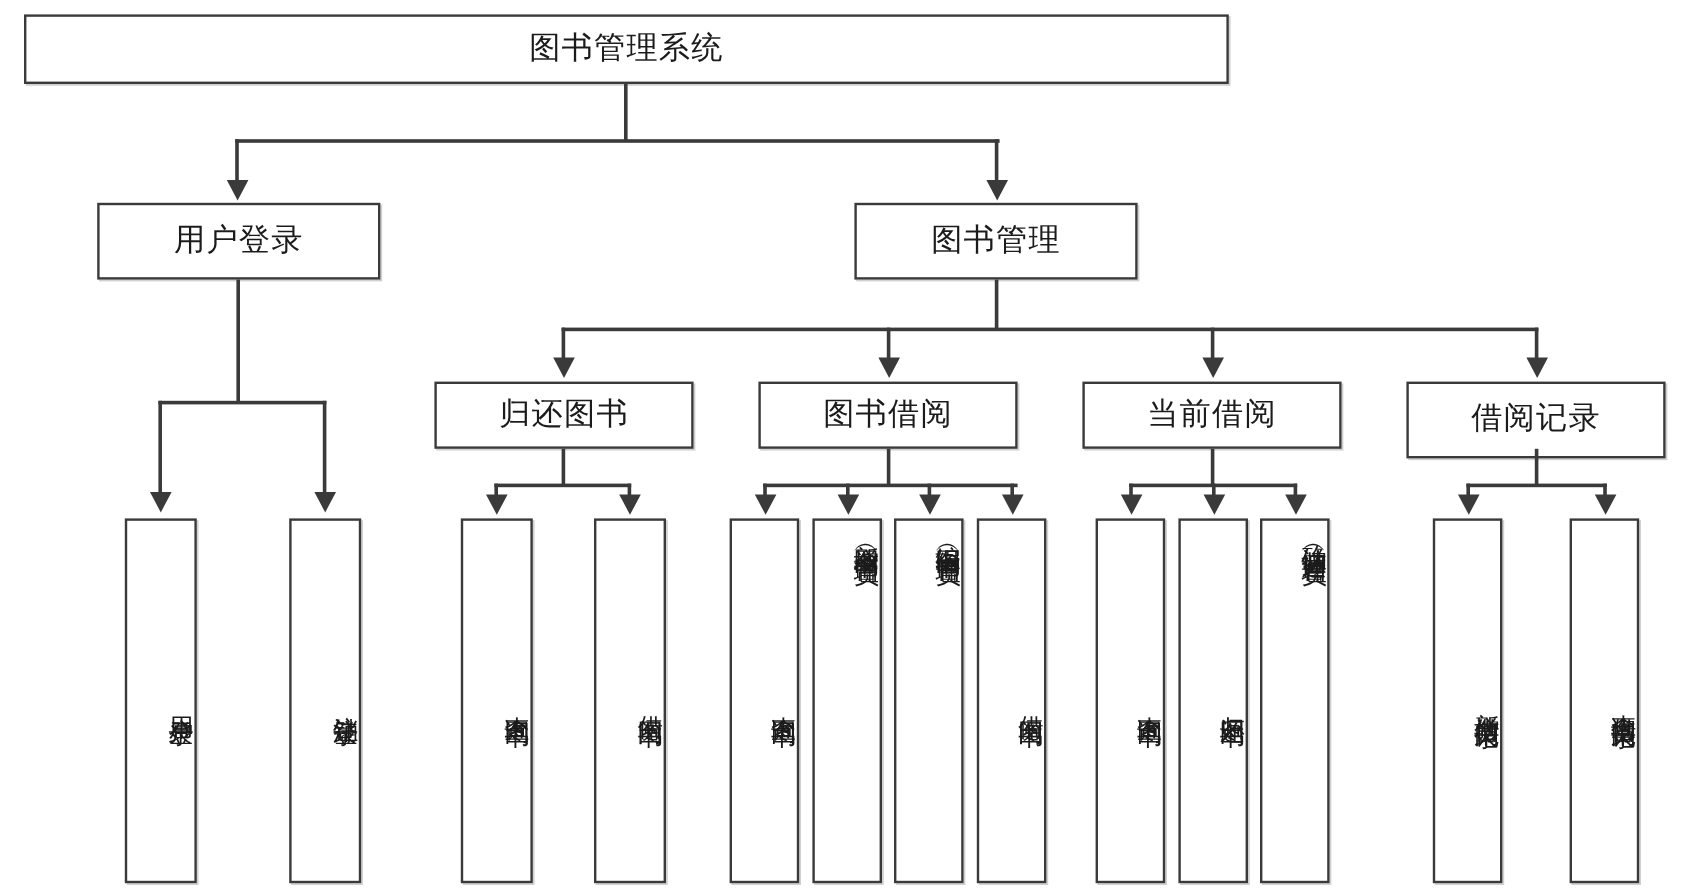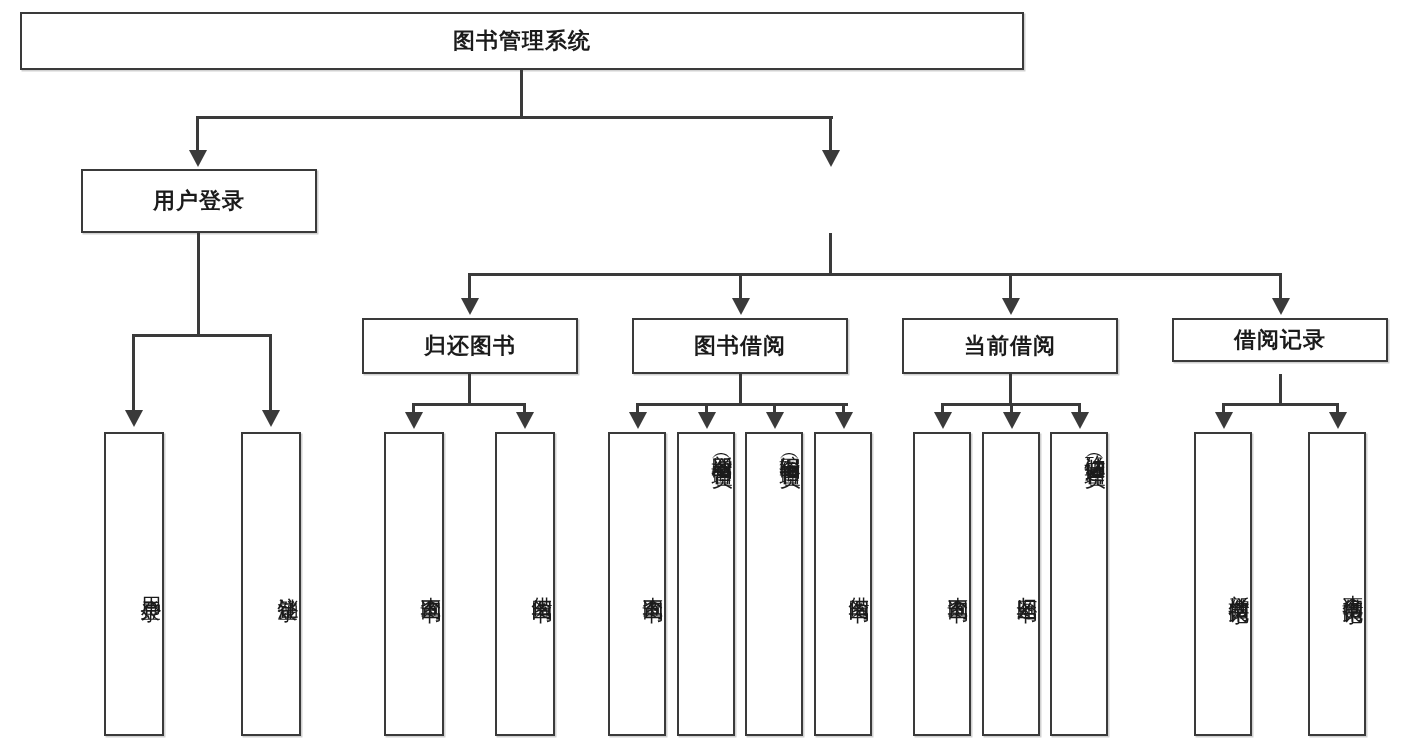--- a/index.html
+++ b/index.html
@@ -24,23 +24,22 @@
     background: #ffffff;
     border: 2.5px solid #3a3a3a;
     box-shadow: 1.5px 1.5px 0 rgba(0,0,0,0.18);
     display: flex;
     align-items: center;
     justify-content: center;
     color: #1b1b1b;
     line-height: 1.12;
   }
   .node.h {
-    font-size: 22px;
+    font-size: 26px;
     letter-spacing: 1px;
-    font-weight: bold;
   }
   .node.v {
     writing-mode: vertical-rl;
     text-orientation: upright;
     font-size: 21px;
     letter-spacing: 2px;
     padding: 4px 0;
     align-items: flex-start;
     justify-content: flex-start;
   }
@@ -93,20 +92,23 @@
   <div class="ln h" style="left:196px; top:116px; width:637px; height:3px;"></div>
 
   <div class="ln v" style="left:196px; top:116px; width:3px; height:36px;"></div>
   <div class="arrow" style="left:189px; top:150px;"></div>
   <div class="ln v" style="left:829px; top:116px; width:3px; height:36px;"></div>
   <div class="arrow" style="left:822px; top:150px;"></div>
 
   <div class="node h" style="left:81px; top:169px; width:236px; height:64px;">
     <span>用户登录</span>
   </div>
+  <div class="node h" style="left:712px; top:169px; width:236px; height:64px;">
+    <span>图书管理</span>
+  </div>
 
   <div class="ln v" style="left:197px; top:233px; width:3px; height:103px;"></div>
   <div class="ln h" style="left:132px; top:334px; width:140px; height:3px;"></div>
   <div class="ln v" style="left:132px; top:334px; width:3px; height:78px;"></div>
   <div class="arrow" style="left:125px; top:410px;"></div>
   <div class="ln v" style="left:269px; top:334px; width:3px; height:78px;"></div>
   <div class="arrow" style="left:262px; top:410px;"></div>
 
   <div class="ln v" style="left:829px; top:233px; width:3px; height:42px;"></div>
   <div class="ln h" style="left:468px; top:273px; width:814px; height:3px;"></div>
@@ -125,21 +127,21 @@
 
   <div class="node h" style="left:362px; top:318px; width:216px; height:56px;">
     <span>归还图书</span>
   </div>
   <div class="node h" style="left:632px; top:318px; width:216px; height:56px;">
     <span>图书借阅</span>
   </div>
   <div class="node h" style="left:902px; top:318px; width:216px; height:56px;">
     <span>当前借阅</span>
   </div>
-  <div class="node h" style="left:1172px; top:318px; width:216px; height:44px;text-align:center;">
+  <div class="node h" style="left:1172px; top:318px; width:216px; height:64px;text-align:center;">
     <span>借阅记录</span>
   </div>
 
   <div class="ln v" style="left:468px; top:374px; width:3px; height:31px;"></div>
   <div class="ln h" style="left:412px; top:403px; width:114px; height:3px;"></div>
   <div class="ln v" style="left:412px; top:403px; width:3px; height:12px;"></div>
   <div class="arrow" style="left:405px; top:412px;"></div>
   <div class="ln v" style="left:523px; top:403px; width:3px; height:12px;"></div>
   <div class="arrow" style="left:516px; top:412px;"></div>
 

